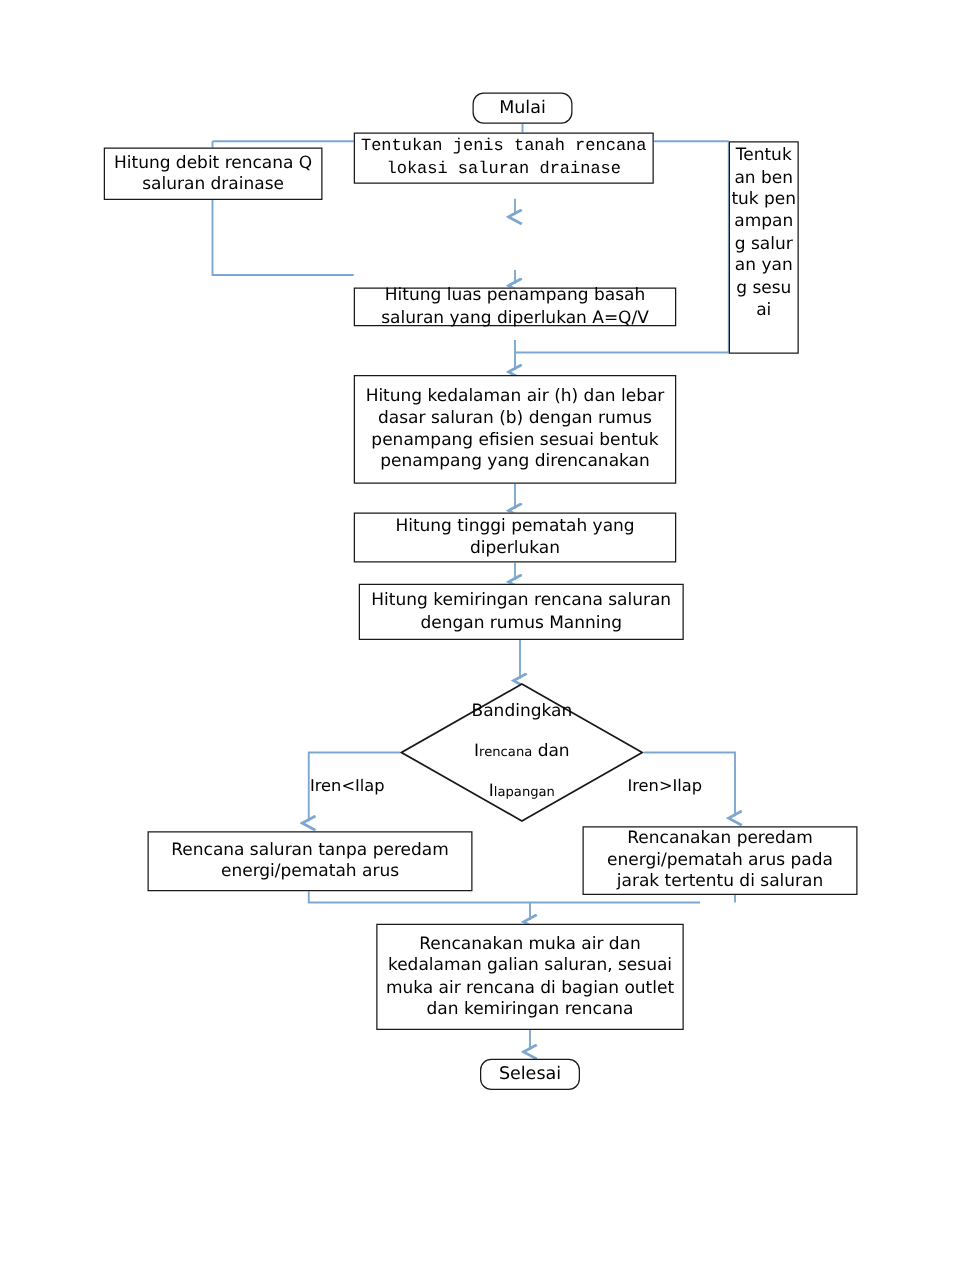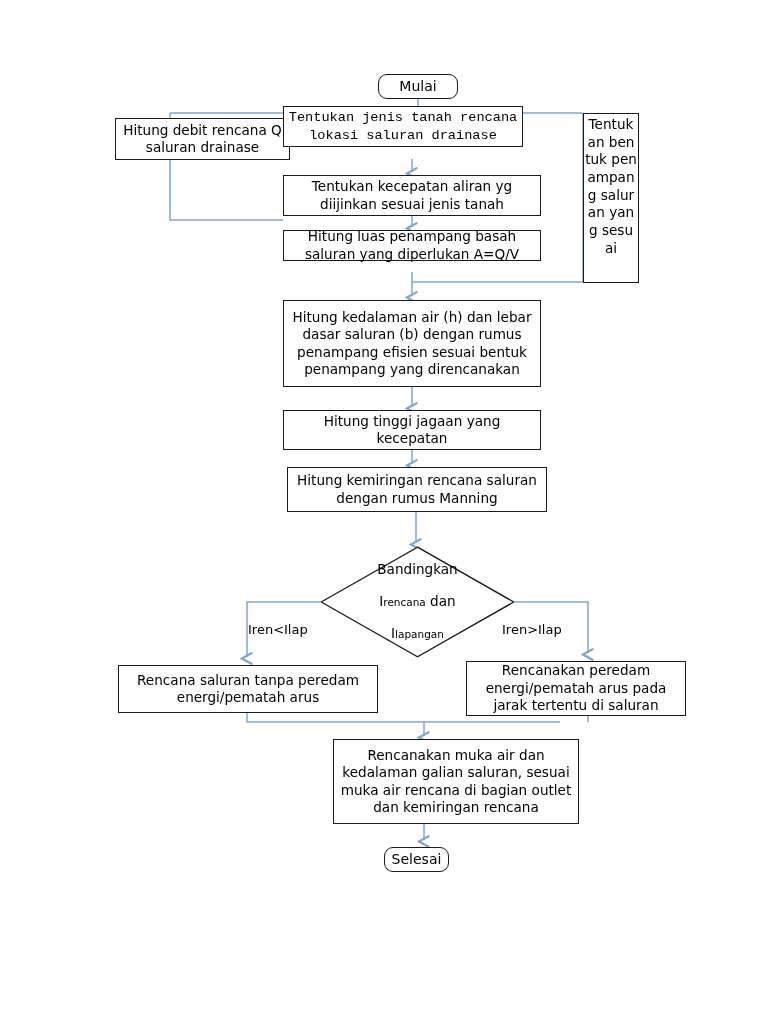--- a/index.html
+++ b/index.html
@@ -140,46 +140,43 @@
       <path d="M424,722 L424,736" marker-end="url(#arw)"></path>
 
       <path d="M424,824 L424,840" marker-end="url(#arw)"></path>
     </g>
   </svg>
 
   <div class="node terminator" style="left:378px; top:74px; width:80px; height:25px;">
     <span>Mulai</span>
   </div>
 
-  <div class="node" style="left:83px; top:118px; width:175px; height:42px;margin-left:32px;">
+  <div class="node" style="left:83px; top:118px; width:175px; height:42px;">
     <span>Hitung debit rencana Q saluran drainase</span>
   </div>
 
   <div class="node" style="left:283px; top:106px; width:240px; height:41px;font-family:Liberation Mono, monospace;">
     <span>Tentukan jenis tanah rencana lokasi saluran drainase</span>
   </div>
 
   <div class="node narrow" style="left:583px; top:113px; width:56px; height:170px;">
     <span>Tentukan bentuk penampang saluran yang sesuai</span>
   </div>
 
-  <div class="node" style="left:283px; top:175px; width:258px; height:41px;">
-    <span>Tentukan kecepatan aliran yg diijinkan sesuai jenis tanah</span>
-  </div>
 
   <div class="node" style="left:283px; top:230px; width:258px; height:31px;">
     <span>Hitung luas penampang basah saluran yang diperlukan A=Q/V</span>
   </div>
 
   <div class="node" style="left:283px; top:300px; width:258px; height:87px;">
     <span>Hitung kedalaman air (h) dan lebar dasar saluran (b) dengan rumus penampang efisien sesuai bentuk penampang yang direncanakan</span>
   </div>
 
   <div class="node" style="left:283px; top:410px; width:258px; height:40px;">
-    <span>Hitung tinggi jagaan yang kecepatan</span>
+    <span>Hitung tinggi pematah yang diperlukan</span>
   </div>
 
   <div class="node" style="left:287px; top:467px; width:260px; height:45px;">
     <span>Hitung kemiringan rencana saluran dengan rumus Manning</span>
   </div>
 
   <div class="diamond-wrap" style="left:320px; top:546px; width:195px; height:112px;">
     <svg class="diamond-shape" viewBox="0 0 195 112" xmlns="http://www.w3.org/2000/svg">
       <polygon points="97.5,1.2 193.8,56 97.5,110.8 1.2,56" fill="#ffffff" stroke="#1a1a1a" stroke-width="1.4"></polygon>
     </svg>
@@ -194,21 +191,21 @@
   <div class="edge-label" style="left:502px; top:622px;">Iren&gt;Ilap</div>
 
   <div class="node" style="left:118px; top:665px; width:260px; height:48px;">
     <span>Rencana saluran tanpa peredam energi/pematah arus</span>
   </div>
 
   <div class="node clipped" style="left:466px; top:661px; width:220px; height:55px;">
     <span class="inner">Rencanakan peredam energi/pematah arus pada jarak tertentu di saluran</span>
   </div>
 
-  <div class="node" style="left:301px; top:739px; width:246px; height:85px;margin-left:32px;">
+  <div class="node" style="left:301px; top:739px; width:246px; height:85px;">
     <span>Rencanakan muka air dan kedalaman galian saluran, sesuai muka air rencana di bagian outlet dan kemiringan rencana</span>
   </div>
 
-  <div class="node terminator" style="left:384px; top:847px; width:65px; height:25px;">
+  <div class="node terminator" style="left:384px; top:847px; width:80px; height:25px;">
     <span>Selesai</span>
   </div>
 
 </div>
 
 </body></html>

